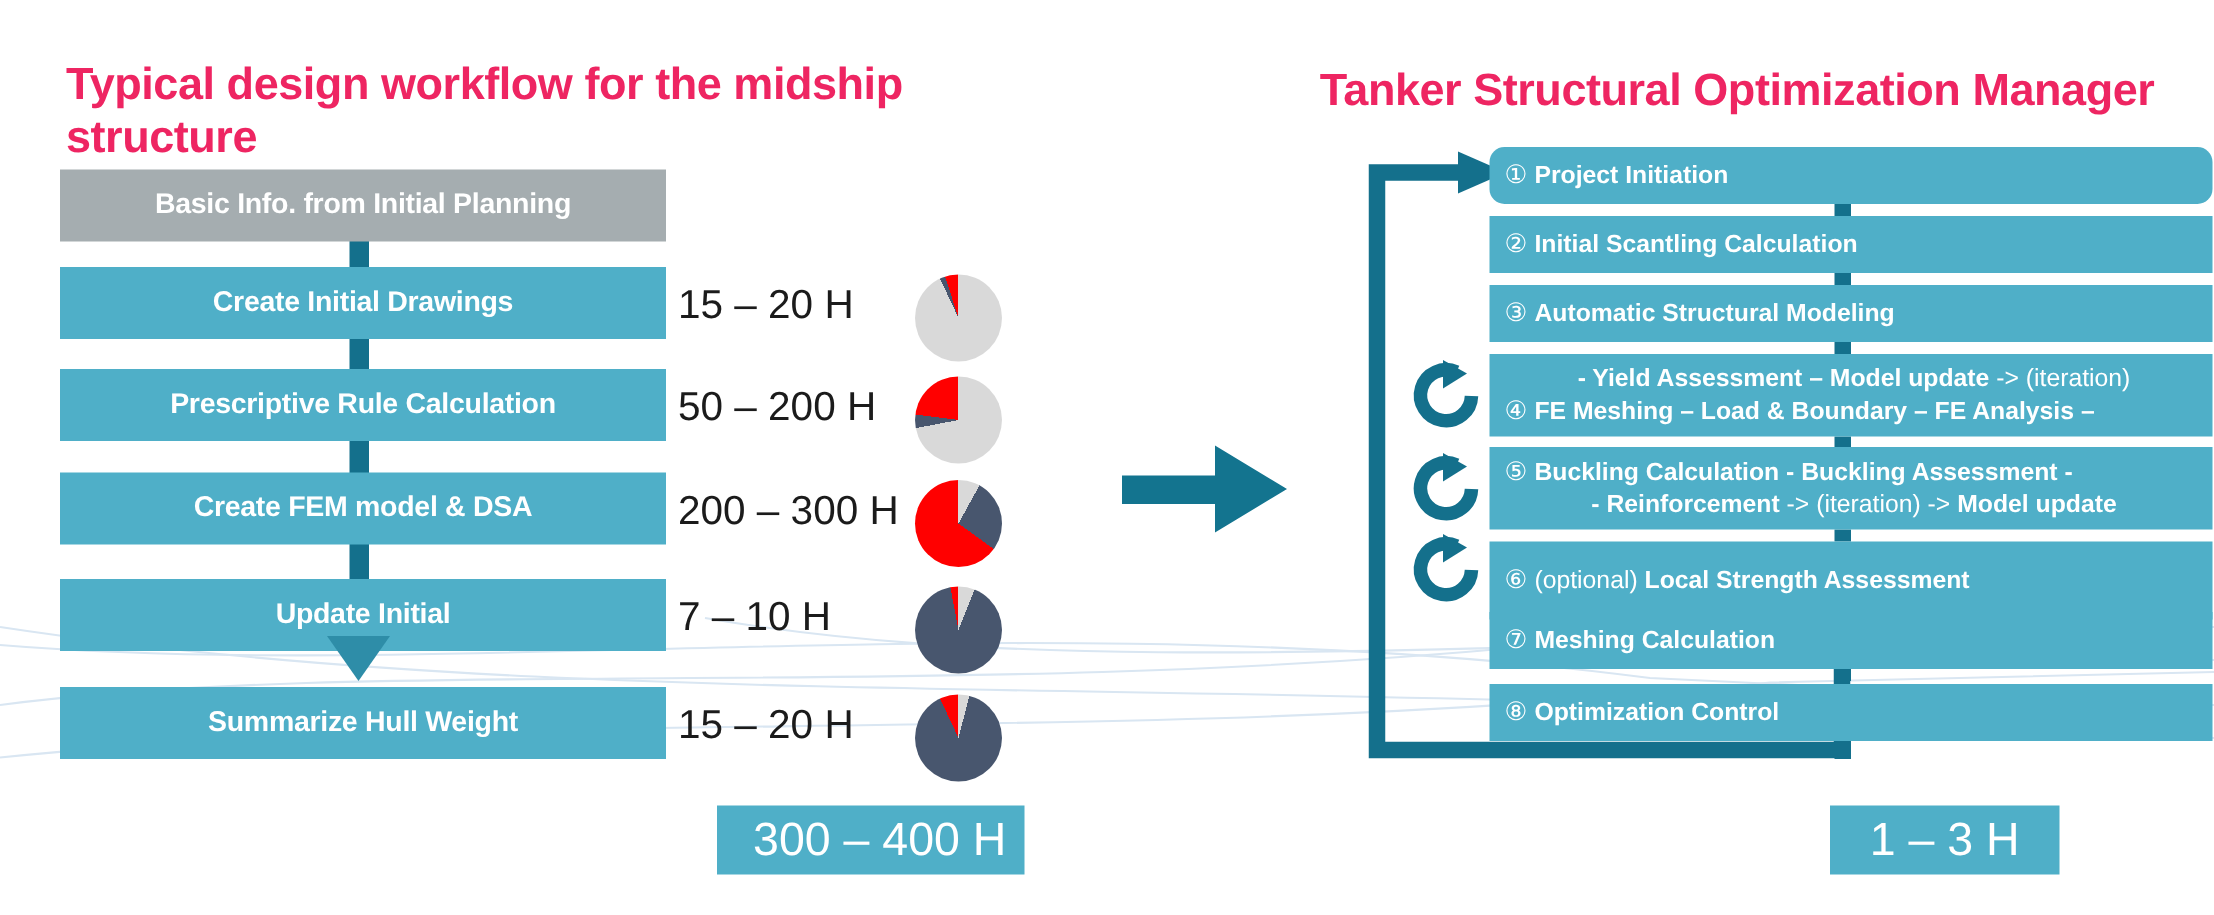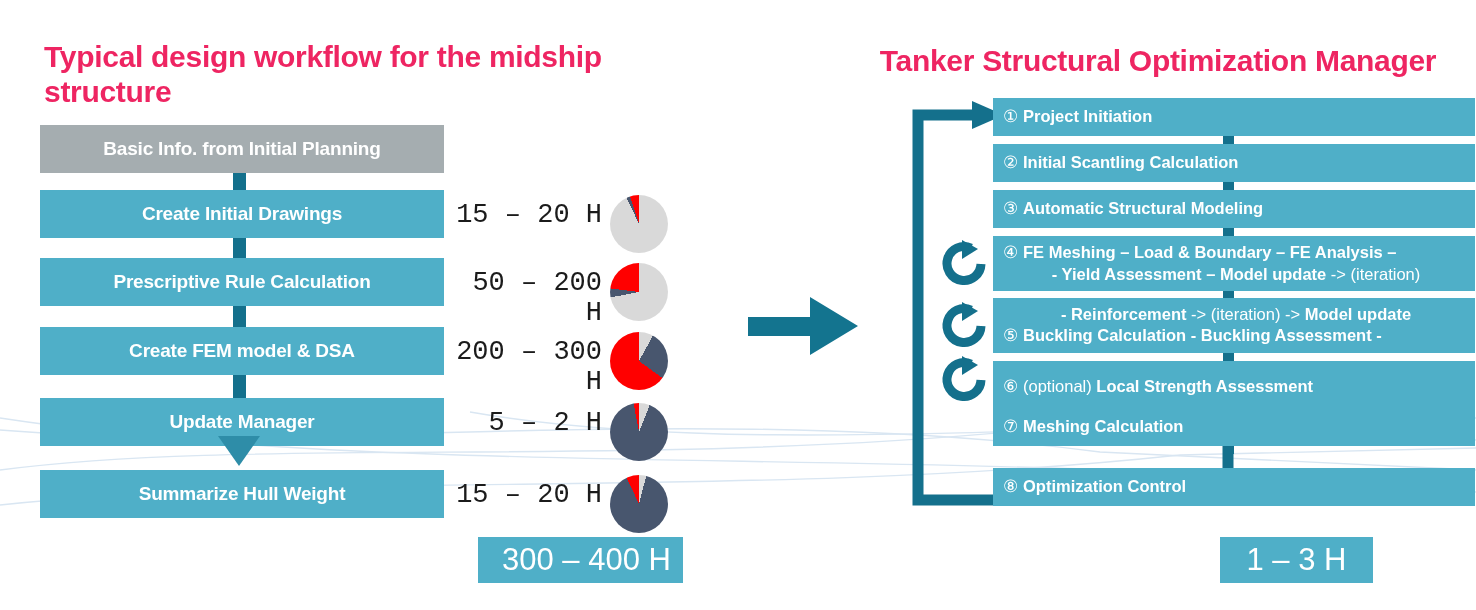--- a/index.html
+++ b/index.html
@@ -13,43 +13,43 @@
   
   .title{
     position:absolute;color:#ee2562;font-weight:bold;
     font-family:"Liberation Sans",sans-serif;
     letter-spacing:-0.3px;line-height:1.18;z-index:5;margin-top:25px;
   }
   #title-left{left:44px;top:14px;width:620px;font-size:30px;}
   #title-right{left:838px;top:18px;width:640px;font-size:30px;text-align:center;}
 
   
-  #left-panel{position:absolute;left:0;top:12px;width:740px;height:482px;z-index:2;}
+  #left-panel{position:absolute;left:0;top:0;width:740px;height:482px;z-index:2;}
   .lbox{
     position:absolute;left:40px;width:404px;height:48px;
     display:flex;align-items:center;justify-content:center;
     color:#ffffff;font-weight:bold;font-size:19px;
     font-family:"Liberation Sans",sans-serif;letter-spacing:-0.2px;
     background:#4FAFC8;z-index:3;
   }
   .lbox.grey{background:#A5ADB0;}
   .vline-left{
     position:absolute;left:233px;top:140px;width:13px;height:300px;
     background:#14708C;z-index:2;
   }
   .arrow-head-down{
     position:absolute;left:218px;top:424px;width:0;height:0;
     border-left:21px solid transparent;border-right:21px solid transparent;
     border-top:30px solid #2E8DA8;z-index:4;
   }
 
   
   .hour-label{
-    position:absolute;width:150px;text-align:right;
-    font-size:27px;color:#1b1b1b;font-family:Liberation Mono, monospace;
+    position:absolute;width:150px;text-align:left;
+    font-size:27px;color:#1b1b1b;font-family:Liberation Sans, sans-serif;
     letter-spacing:0px;z-index:3;
   }
   
   .pie{position:absolute;width:58px;height:58px;border-radius:50%;z-index:3;}
 
   
   .total-chip{
     position:absolute;background:#4FAFC8;color:#ffffff;
     display:flex;align-items:center;justify-content:center;
     font-size:31px;font-family:"Liberation Sans",sans-serif;z-index:5;
@@ -103,31 +103,31 @@
       <div class="lbox" style="top: 178px;">
         <span>Create Initial Drawings</span>
       </div>
       <div class="lbox" style="top: 246px; text-align: right;">
         <span>Prescriptive Rule Calculation</span>
       </div>
       <div class="lbox" style="top: 315px;">
         <span>Create FEM model &amp; DSA</span>
       </div>
       <div class="lbox" style="top: 386px;">
-        <span>Update Manager</span>
+        <span>Update Initial</span>
       </div>
       <div class="lbox" style="top: 458px;">
         <span>Summarize Hull Weight</span>
       </div>
     </div>
   <div id="left-hours">
       <div class="hour-label" style="left: 452px; top: 188px;">15 – 20 H</div>
       <div class="hour-label" style="left: 452px; top: 256px;">50 – 200 H</div>
       <div class="hour-label" style="left: 452px; top: 325px;">200 – 300 H</div>
-      <div class="hour-label" style="left: 452px; top: 396px;">5 – 2 H</div>
+      <div class="hour-label" style="left: 452px; top: 396px;">7 – 10 H</div>
       <div class="hour-label" style="left: 452px; top: 468px;">15 – 20 H</div>
     </div>
   <div id="left-pies">
       <div class="pie" title="Create Initial Drawings effort split" style="left: 610px; top: 183px; background: conic-gradient(rgb(217, 217, 217) 0deg, rgb(217, 217, 217) 334.8deg, rgb(72, 86, 110) 334.8deg, rgb(72, 86, 110) 342deg, rgb(255, 0, 0) 342deg, rgb(255, 0, 0) 360deg);"></div>
       <div class="pie" title="Prescriptive Rule Calculation effort split" style="left: 610px; top: 251px; background: conic-gradient(rgb(217, 217, 217) 0deg, rgb(217, 217, 217) 259.2deg, rgb(72, 86, 110) 259.2deg, rgb(72, 86, 110) 277.2deg, rgb(255, 0, 0) 277.2deg, rgb(255, 0, 0) 360deg);"></div>
       <div class="pie" title="Create FEM model &amp; DSA effort split" style="left: 610px; top: 320px; background: conic-gradient(rgb(217, 217, 217) 0deg, rgb(217, 217, 217) 28.8deg, rgb(72, 86, 110) 28.8deg, rgb(72, 86, 110) 126deg, rgb(255, 0, 0) 126deg, rgb(255, 0, 0) 360deg);"></div>
       <div class="pie" title="Update Drawings effort split" style="left: 610px; top: 391px; background: conic-gradient(rgb(217, 217, 217) 0deg, rgb(217, 217, 217) 21.6deg, rgb(72, 86, 110) 21.6deg, rgb(72, 86, 110) 349.2deg, rgb(255, 0, 0) 349.2deg, rgb(255, 0, 0) 360deg);"></div>
       <div class="pie" title="Summarize Hull Weight effort split" style="left: 610px; top: 463px; background: conic-gradient(rgb(217, 217, 217) 0deg, rgb(217, 217, 217) 14.4deg, rgb(72, 86, 110) 14.4deg, rgb(72, 86, 110) 334.8deg, rgb(255, 0, 0) 334.8deg, rgb(255, 0, 0) 360deg);"></div>
     </div>
 </div>
@@ -137,56 +137,56 @@
 <svg id="center-arrow" width="112" height="62" viewBox="0 0 112 62">
   <path d="M0,22 L62,22 L62,2 L110,31 L62,60 L62,41 L0,41 Z" fill="#13748F"></path>
 </svg>
 
 <div id="right-panel">
   <svg width="596" height="610" viewBox="0 0 596 610" style="position:absolute;left:0;top:0;z-index:2;">
     <path d="M348,440 L348,500 L38,500 L38,115 L100,115" stroke="#14708C" stroke-width="11" fill="none"></path>
     <path d="M92,101 L124,115 L92,129 Z" fill="#14708C"></path>
   </svg>
   <div id="right-boxes">
-      <div class="rbox" style="top: 98px; height: 38px;">
+      <div class="rbox" style="top: 98px; height: 38px; border-radius: 10px;">
         <div class="ln"><span class="circ-num">① </span><b>Project Initiation</b></div>
       </div>
       <div class="rbox" style="top: 144px; height: 38px;">
         <div class="ln"><span class="circ-num">② </span><b>Initial Scantling Calculation</b></div>
       </div>
       <div class="rbox" style="top: 190px; height: 38px;">
         <div class="ln"><span class="circ-num">③ </span><b>Automatic Structural Modeling</b></div>
       </div>
       <div class="rbox" style="top: 236px; height: 55px;">
+        <div class="ln" style="text-align: center; padding-right: 6px;"><b>- Yield Assessment – Model update </b><span class="light">-&gt; (iteration)</span></div>
         <div class="ln"><span class="circ-num">④ </span><b>FE Meshing – Load &amp; Boundary – FE Analysis –</b></div>
-        <div class="ln" style="text-align: center; padding-right: 6px;"><b>- Yield Assessment – Model update </b><span class="light">-&gt; (iteration)</span></div>
       </div>
       <svg class="loop-icon" viewBox="0 0 52 52" style="top: 237.5px;">
         <path d="M33,10 A17,17 0 1 0 43,26" stroke="#14708C" stroke-width="9" fill="none"></path>
         <path d="M24,2 L40,11 L24,21 Z" fill="#14708C"></path>
       </svg>
       <div class="rbox" style="top: 298px; height: 55px;">
+        <div class="ln"><span class="circ-num">⑤ </span><b>Buckling Calculation - Buckling Assessment -</b></div>
         <div class="ln" style="text-align: center; padding-right: 6px;"><b>- Reinforcement </b><span class="light">-&gt; (iteration) -&gt; </span><b>Model update</b></div>
-        <div class="ln"><span class="circ-num">⑤ </span><b>Buckling Calculation - Buckling Assessment -</b></div>
       </div>
       <svg class="loop-icon" viewBox="0 0 52 52" style="top: 299.5px;">
         <path d="M33,10 A17,17 0 1 0 43,26" stroke="#14708C" stroke-width="9" fill="none"></path>
         <path d="M24,2 L40,11 L24,21 Z" fill="#14708C"></path>
       </svg>
       <div class="rbox" style="top: 361px; height: 52px;">
         <div class="ln"><span class="circ-num">⑥ </span><span class="light">(optional) </span><b>Local Strength Assessment</b></div>
       </div>
       <svg class="loop-icon" viewBox="0 0 52 52" style="top: 354px;">
         <path d="M33,10 A17,17 0 1 0 43,26" stroke="#14708C" stroke-width="9" fill="none"></path>
         <path d="M24,2 L40,11 L24,21 Z" fill="#14708C"></path>
       </svg>
       <div class="rbox" style="top: 408px; height: 38px;">
         <div class="ln"><span class="circ-num">⑦ </span><b>Meshing Calculation</b></div>
       </div>
-      <div class="rbox" style="top: 468px; height: 38px;">
+      <div class="rbox" style="top: 456px; height: 38px;">
         <div class="ln"><span class="circ-num">⑧ </span><b>Optimization Control</b></div>
       </div>
       <div class="vline-right" style="top: 136px; height: 8px;"></div>
       <div class="vline-right" style="top: 182px; height: 8px;"></div>
       <div class="vline-right" style="top: 228px; height: 8px;"></div>
       <div class="vline-right" style="top: 291px; height: 7px;"></div>
       <div class="vline-right" style="top: 353px; height: 8px;"></div>
       <div class="vline-right" style="top: 399px; height: 9px;"></div>
       <div class="vline-right" style="top: 446px; height: 8px;"></div>
       <div class="vline-right" style="top: 492px; height: 14px;"></div>

